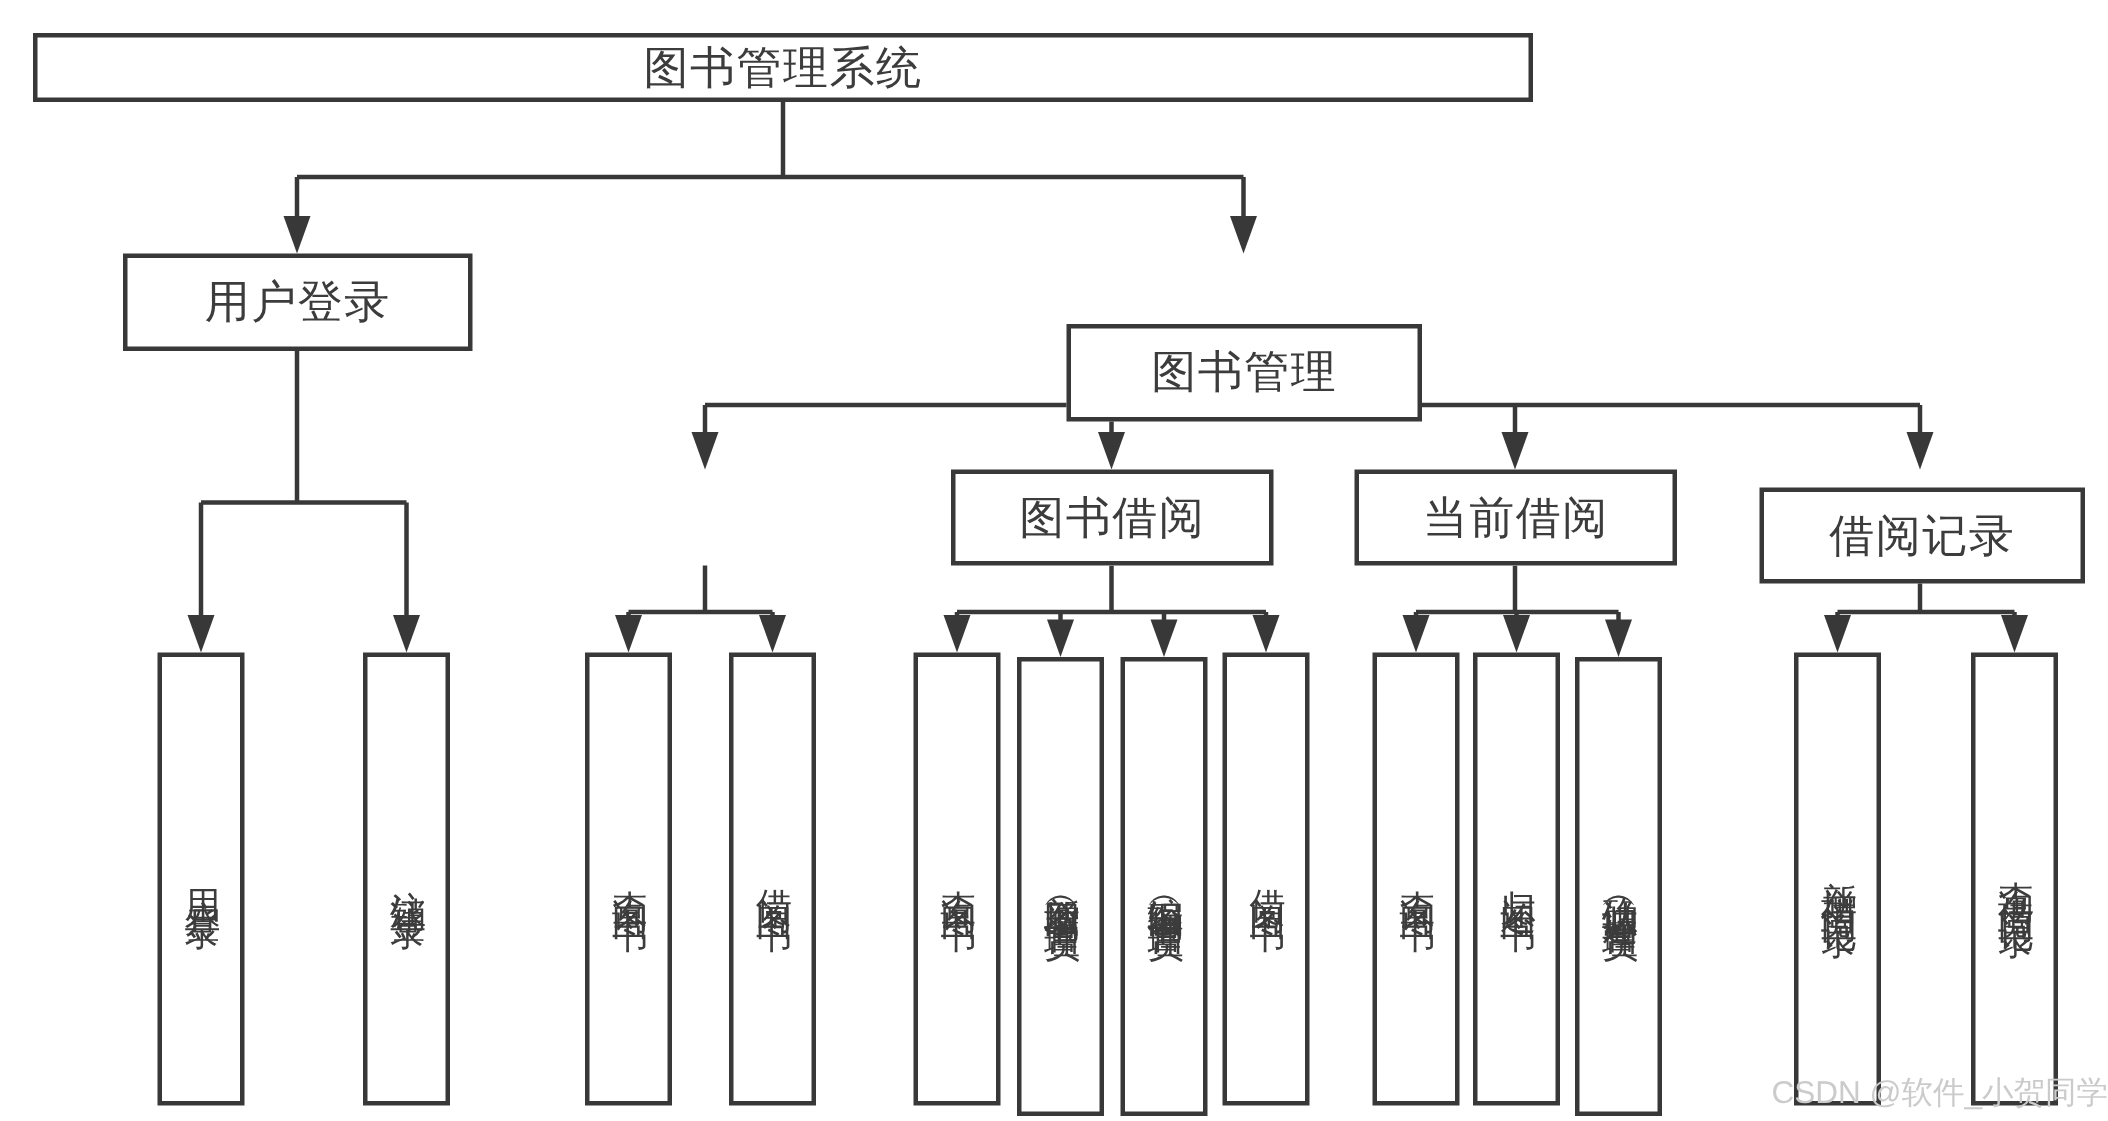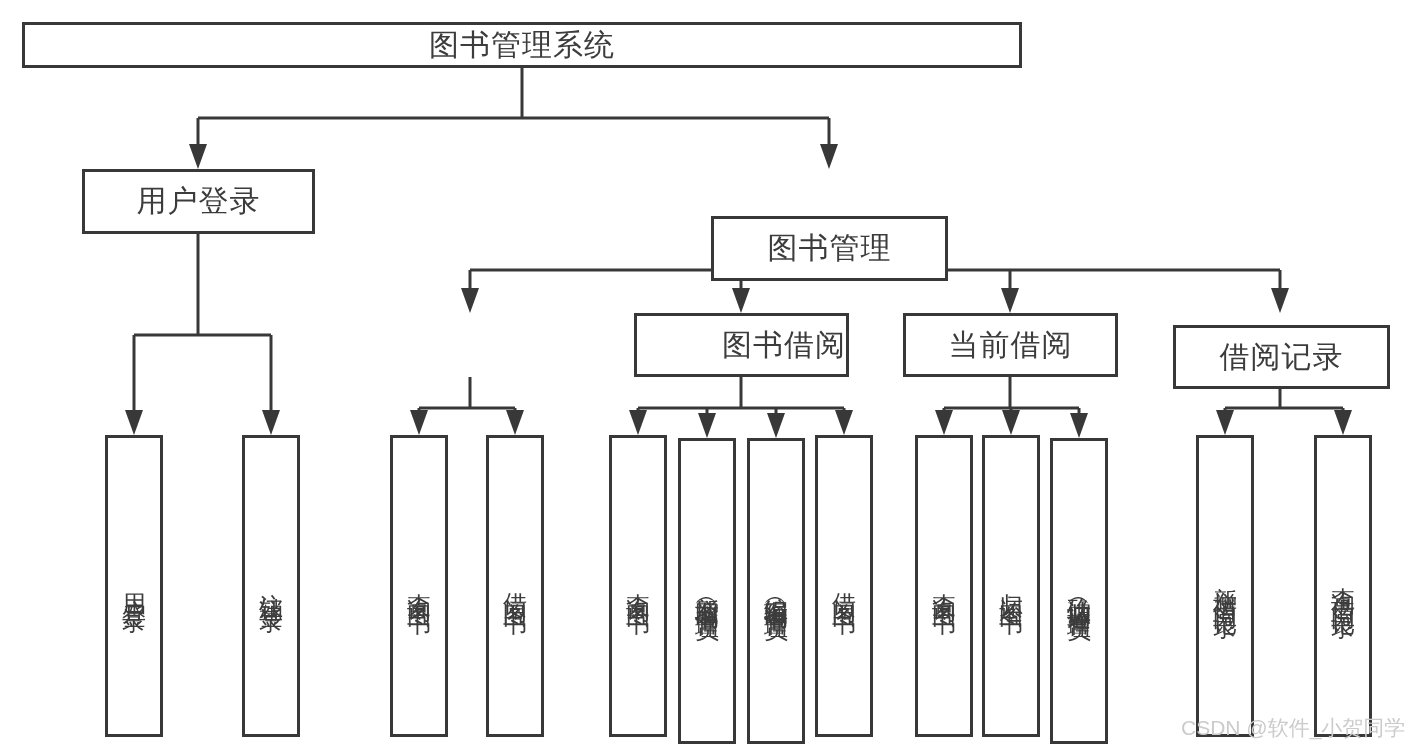--- a/index.html
+++ b/index.html
@@ -134,21 +134,21 @@
     <span class="hlabel">图书管理系统</span>
   </div>
 
   <div class="node" style="left:82px; top:169px; width:233px; height:65px;">
     <span class="hlabel">用户登录</span>
   </div>
   <div class="node" style="left:711px; top:169px; width:237px; height:65px;margin-top:47px;">
     <span class="hlabel">图书管理</span>
   </div>
 
-  <div class="node" style="left:634px; top:313px; width:215px; height:64px;justify-content:flex-end;">
+  <div class="node" style="left:634px; top:313px; width:215px; height:64px;">
     <span class="hlabel">图书借阅</span>
   </div>
   <div class="node" style="left:903px; top:313px; width:215px; height:64px;">
     <span class="hlabel">当前借阅</span>
   </div>
   <div class="node" style="left:1173px; top:325px; width:217px; height:64px;">
     <span class="hlabel">借阅记录</span>
   </div>
 
   <div class="node" style="left:105px; top:435px; width:58px; height:302px;">

